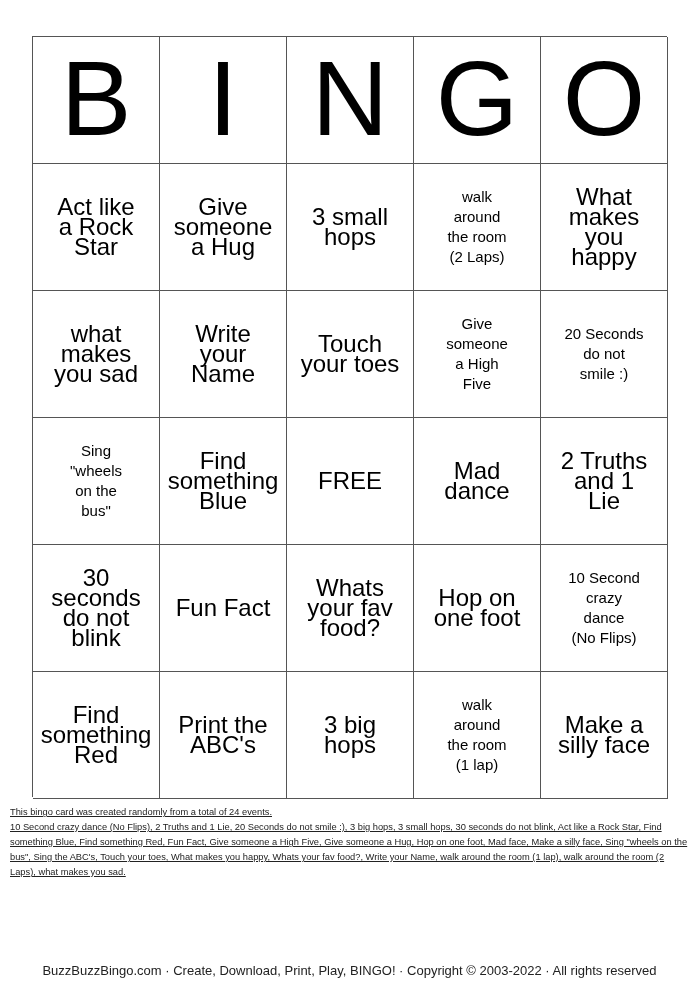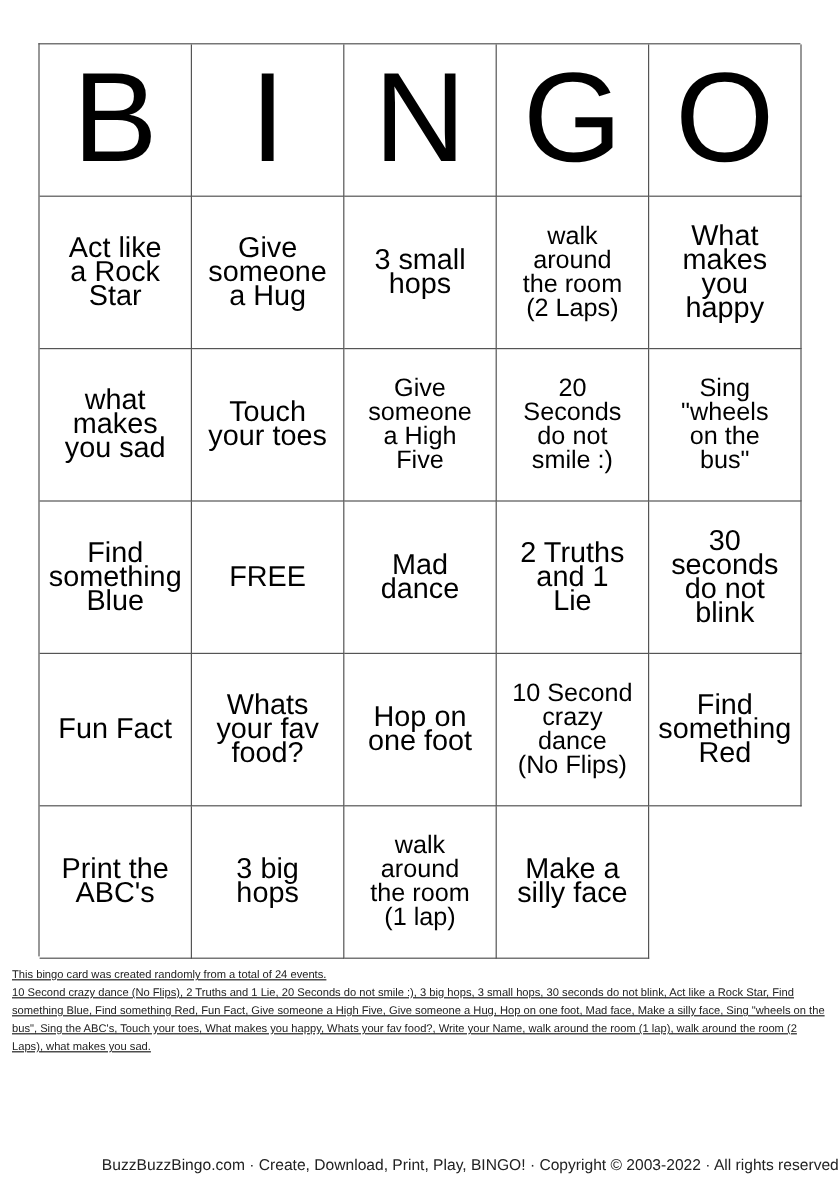--- a/index.html
+++ b/index.html
@@ -18,28 +18,28 @@
   }
   .cell {
     border-right: 1px solid #555; border-bottom: 1px solid #555;
     box-sizing: border-box;
     display: flex; align-items: center; justify-content: center;
     text-align: center;
     padding: 0 12px;
   }
   .header-cell { font-size: 106px; line-height: 1; padding-bottom: 4px; }
   .square { font-size: 24px; line-height: 20px; white-space: pre-line; }
-  .square.small { font-size: 21px; line-height: 20px; }
+  .square.small { font-size: 15px; line-height: 20px; }
   .info {
     position: absolute; left: 10px; top: 805px; width: 682px;
     font-size: 9.3px; line-height: 15px; color: #222; text-decoration: underline;
   }
   .footer {
     position: absolute; left: 0; top: 963px; width: 699px;
-    text-align: right; font-size: 13px; color: #222;
+    text-align: center; font-size: 13px; color: #222;
   }
 </style>
 </head>
 <body>
 
 <div class="card">
   <div class="cell header-cell">B</div>
   <div class="cell header-cell">I</div>
   <div class="cell header-cell">N</div>
   <div class="cell header-cell">G</div>
@@ -57,20 +57,23 @@
 around
 the room
 (2 Laps)</div>
   <div class="cell square">What
 makes
 you happy</div>
 
   <div class="cell square">what
 makes
 you sad</div>
+  <div class="cell square">Write
+your
+Name</div>
   <div class="cell square">Touch
 your toes</div>
   <div class="cell square small">Give
 someone
 a High
 Five</div>
   <div class="cell square small">20 Seconds
 do not
 smile :)</div>
 

